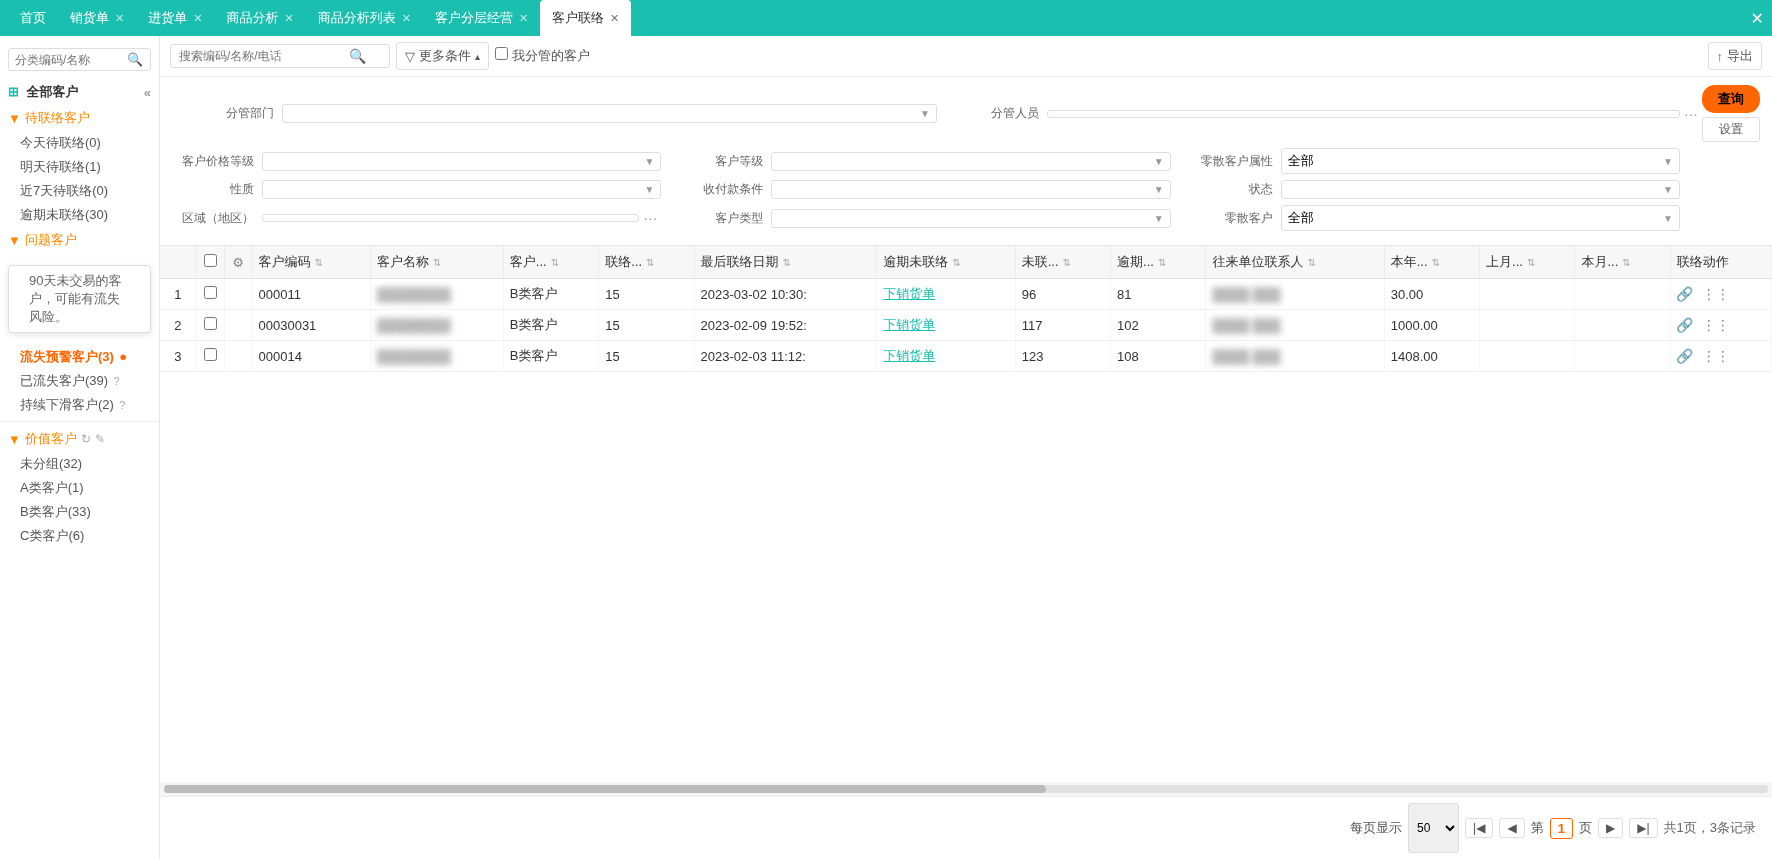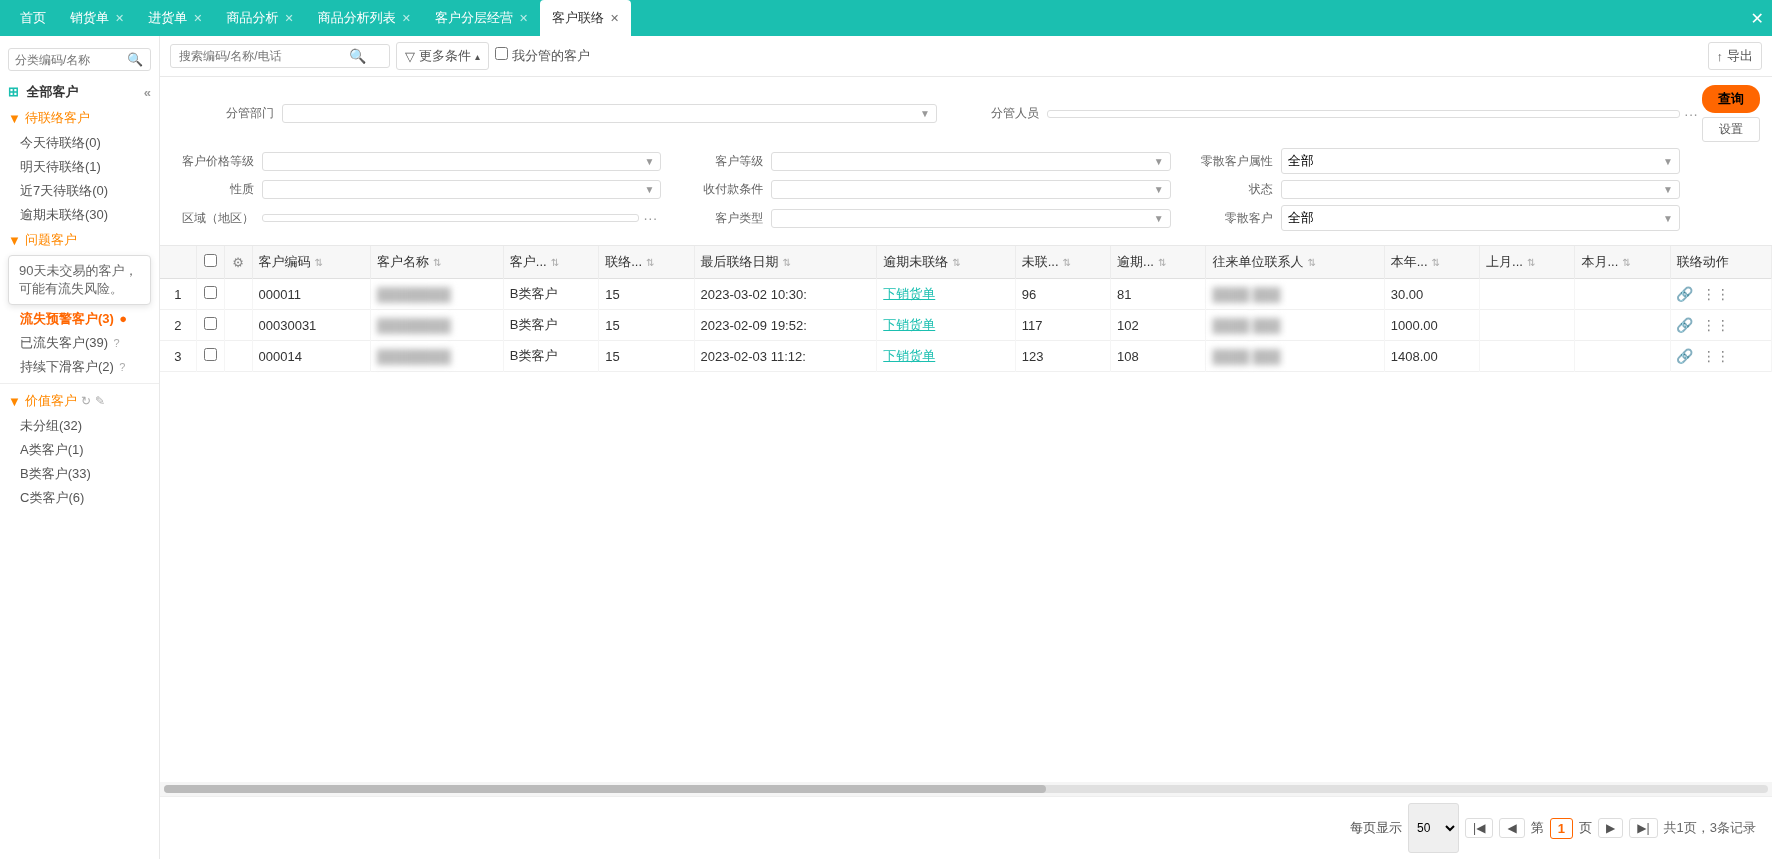--- a/index.html
+++ b/index.html
@@ -117,24 +117,24 @@
     }
     .sidebar-divider {
       height: 1px;
       background: #eee;
       margin: 4px 0;
     }
     .tooltip-bubble {
       background: #fff;
       border: 1px solid #ddd;
       border-radius: 4px;
-      padding: 6px 10px;
+      padding: 6px 20px;
       font-size: 11px;
       color: #666;
-      margin: 2px 8px;
+      margin: 12px 8px;
       box-shadow: 0 2px 6px rgba(0,0,0,0.1);
     }
 
     
     .content {
       flex: 1;
       display: flex;
       flex-direction: column;
       overflow: hidden;
       background: #fff;

